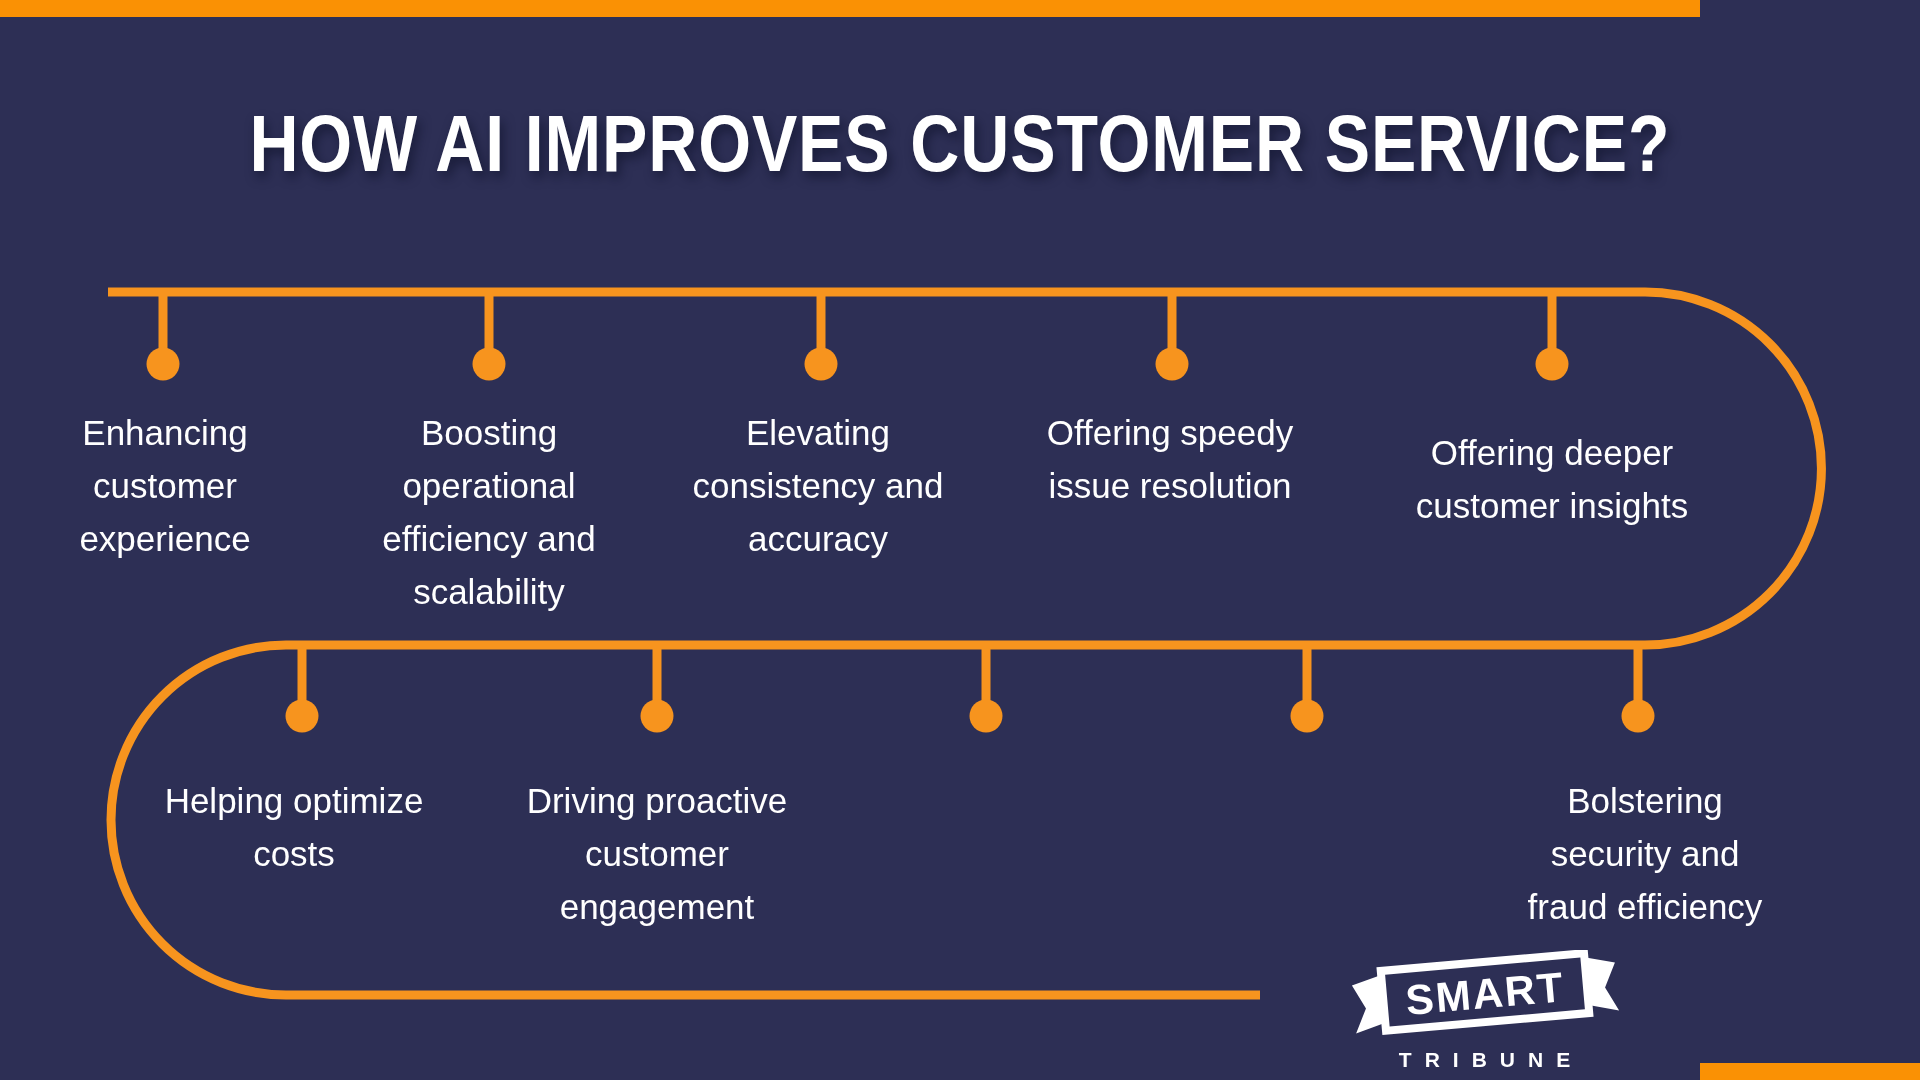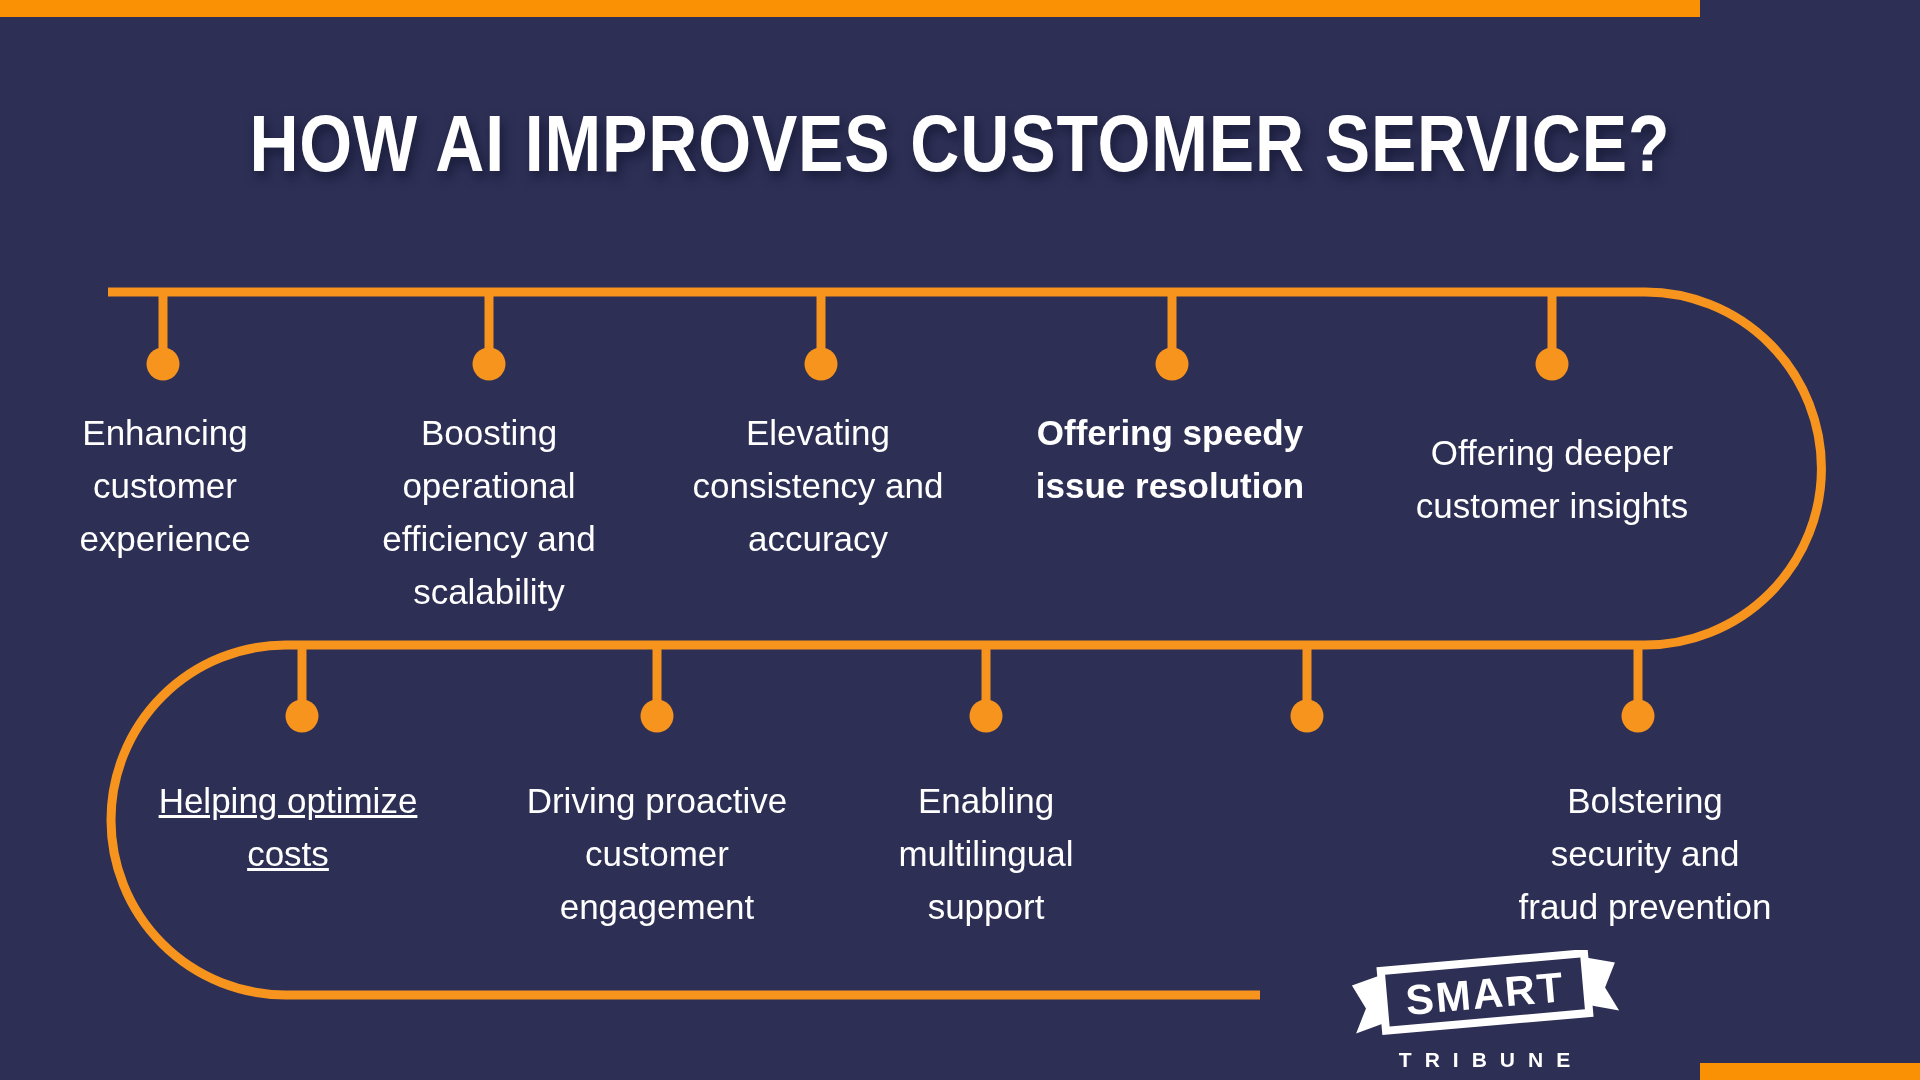--- a/index.html
+++ b/index.html
@@ -107,36 +107,33 @@
   <div class="tl-label" style="left:-15px;  top:406px; width:360px;">Enhancing
 customer
 experience</div>
   <div class="tl-label" style="left:638px;  top:406px; width:360px;">Elevating
 consistency and
 accuracy</div>
   <div class="tl-label" style="left:309px;  top:406px; width:360px;">Boosting
 operational
 efficiency and
 scalability</div>
-  <div class="tl-label" style="left:990px;  top:406px; width:360px;font-weight:bold;">Offering speedy
+  <div class="tl-label" style="left:990px;  top:406px; width:360px;">Offering speedy
 issue resolution</div>
   <div class="tl-label" style="left:1372px; top:426px; width:360px;">Offering deeper
 customer insights</div>
 
-  <div class="tl-label" style="left:108px;  top:774px; width:360px;text-decoration:underline;">Helping optimize
+  <div class="tl-label" style="left:114px;  top:774px; width:360px;">Helping optimize
 costs</div>
   <div class="tl-label" style="left:477px;  top:774px; width:360px;text-align:center;">Driving proactive
 customer
 engagement</div>
-  <div class="tl-label" style="left:806px;  top:774px; width:360px;">Enabling
-multilingual
-support</div>
   <div class="tl-label" style="left:1465px; top:774px; width:360px;">Bolstering
 security and
-fraud prevention</div>
+fraud efficiency</div>
 
   <svg class="logo" viewBox="0 0 280 125" xmlns="http://www.w3.org/2000/svg">
     <g transform="rotate(-5 140 42)">
       <polygon points="8,24 38,16 38,64 8,72 20,48" fill="#FFFFFF"></polygon>
       <polygon points="242,16 272,24 260,48 272,72 242,64" fill="#FFFFFF"></polygon>
       <rect x="38" y="12" width="204" height="60" fill="#2D2F55" stroke="#FFFFFF" stroke-width="8"></rect>
       <text x="140" y="58" text-anchor="middle" fill="#FFFFFF" font-family="Liberation Sans, sans-serif" font-size="42" font-weight="bold" letter-spacing="2">SMART</text>
     </g>
     <text x="146" y="117" text-anchor="middle" fill="#FFFFFF" font-family="Liberation Sans, sans-serif" font-size="21" font-weight="bold" letter-spacing="13">TRIBUNE</text>
   </svg>

